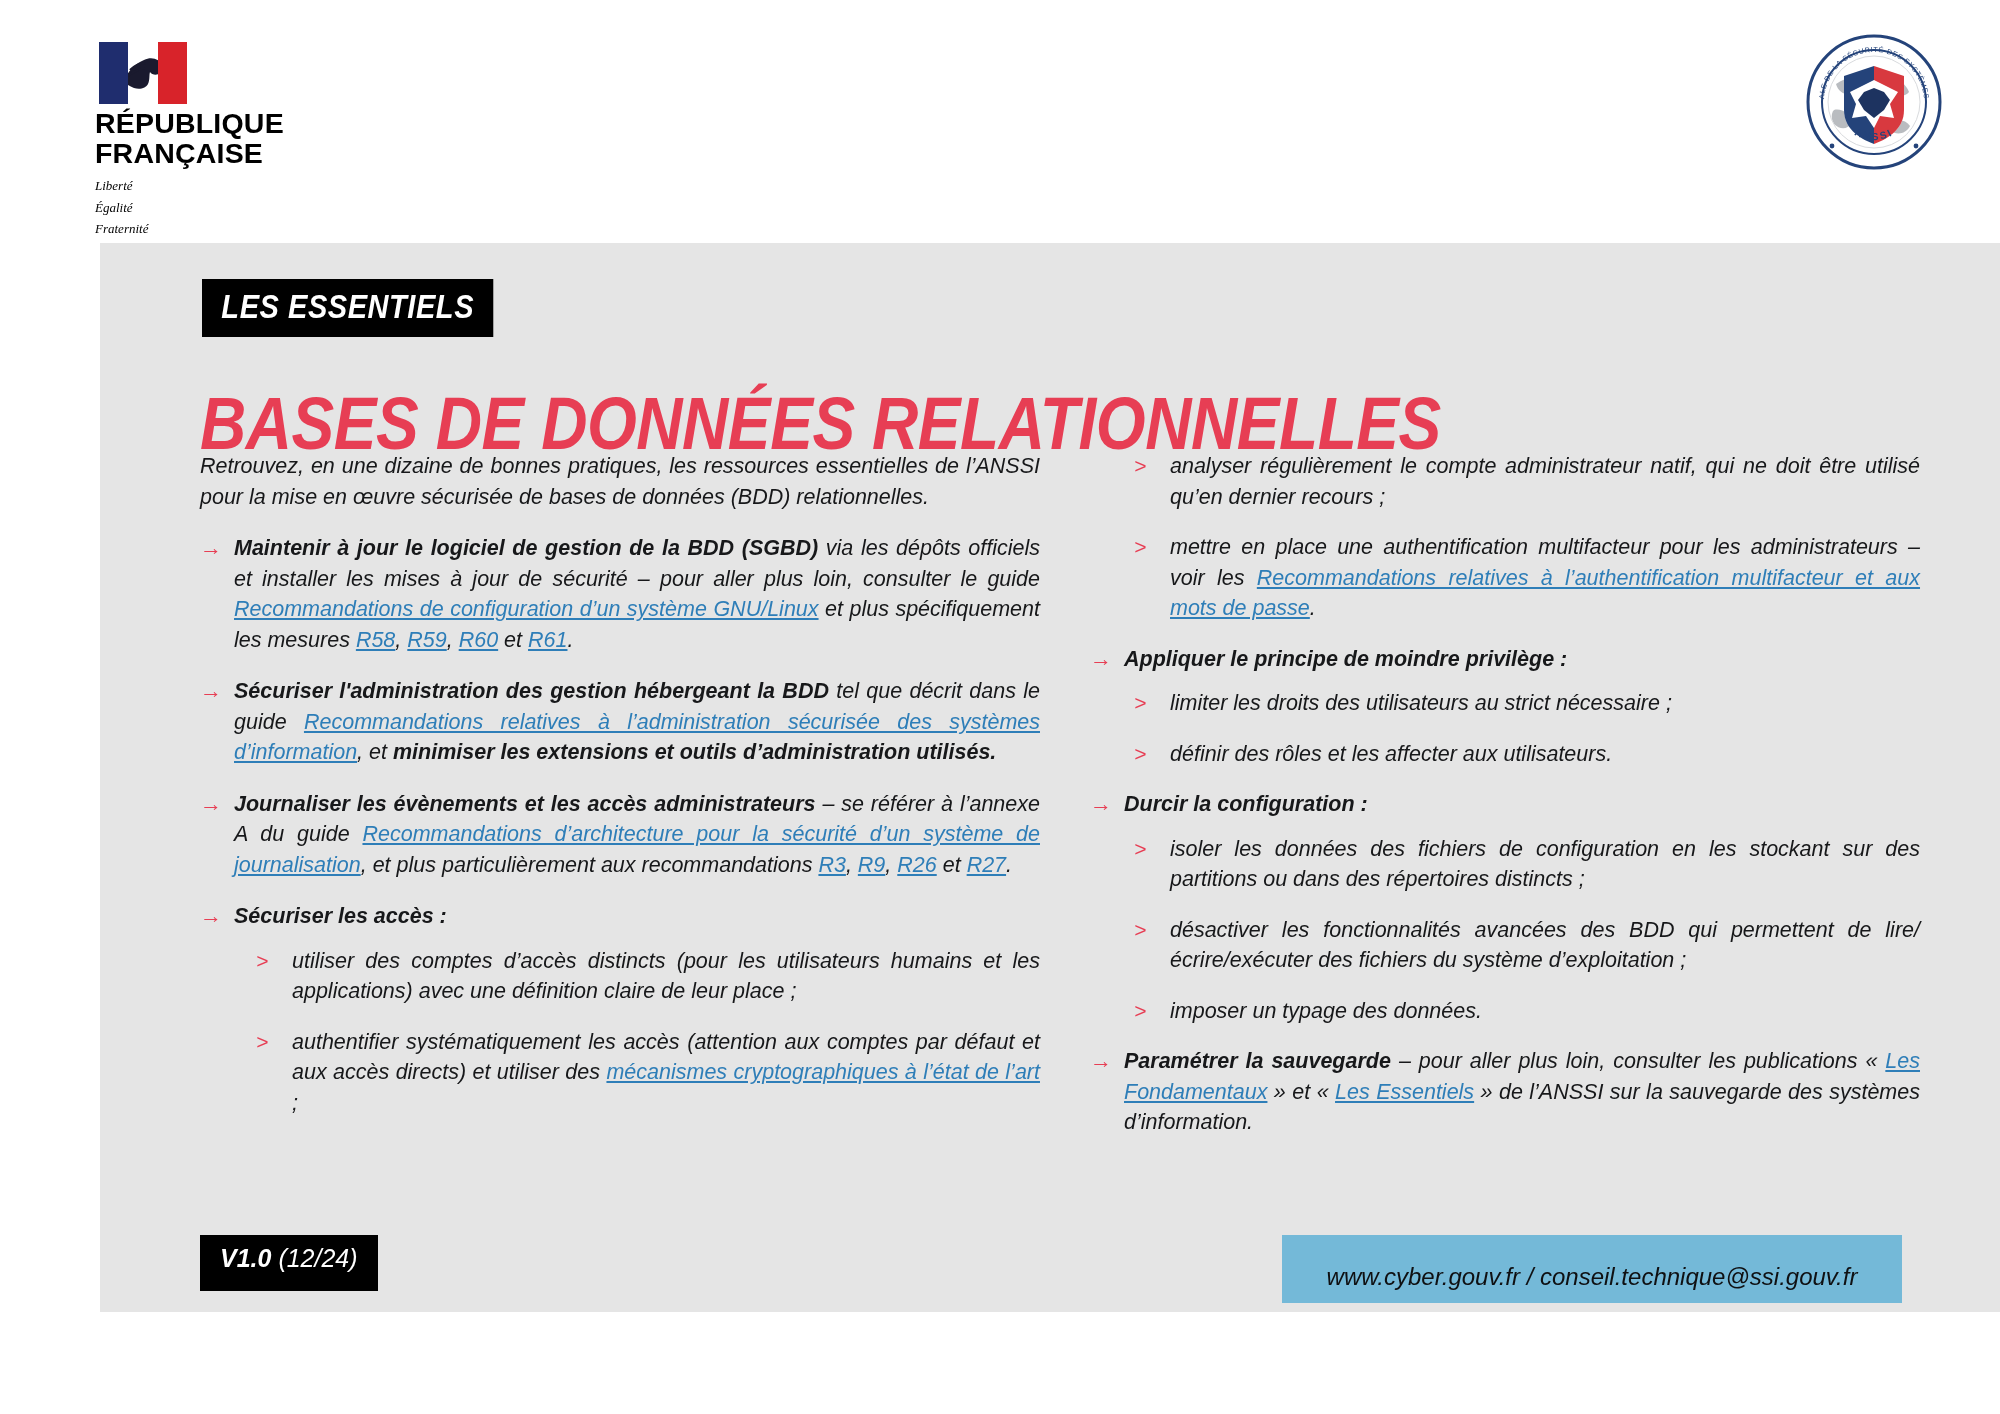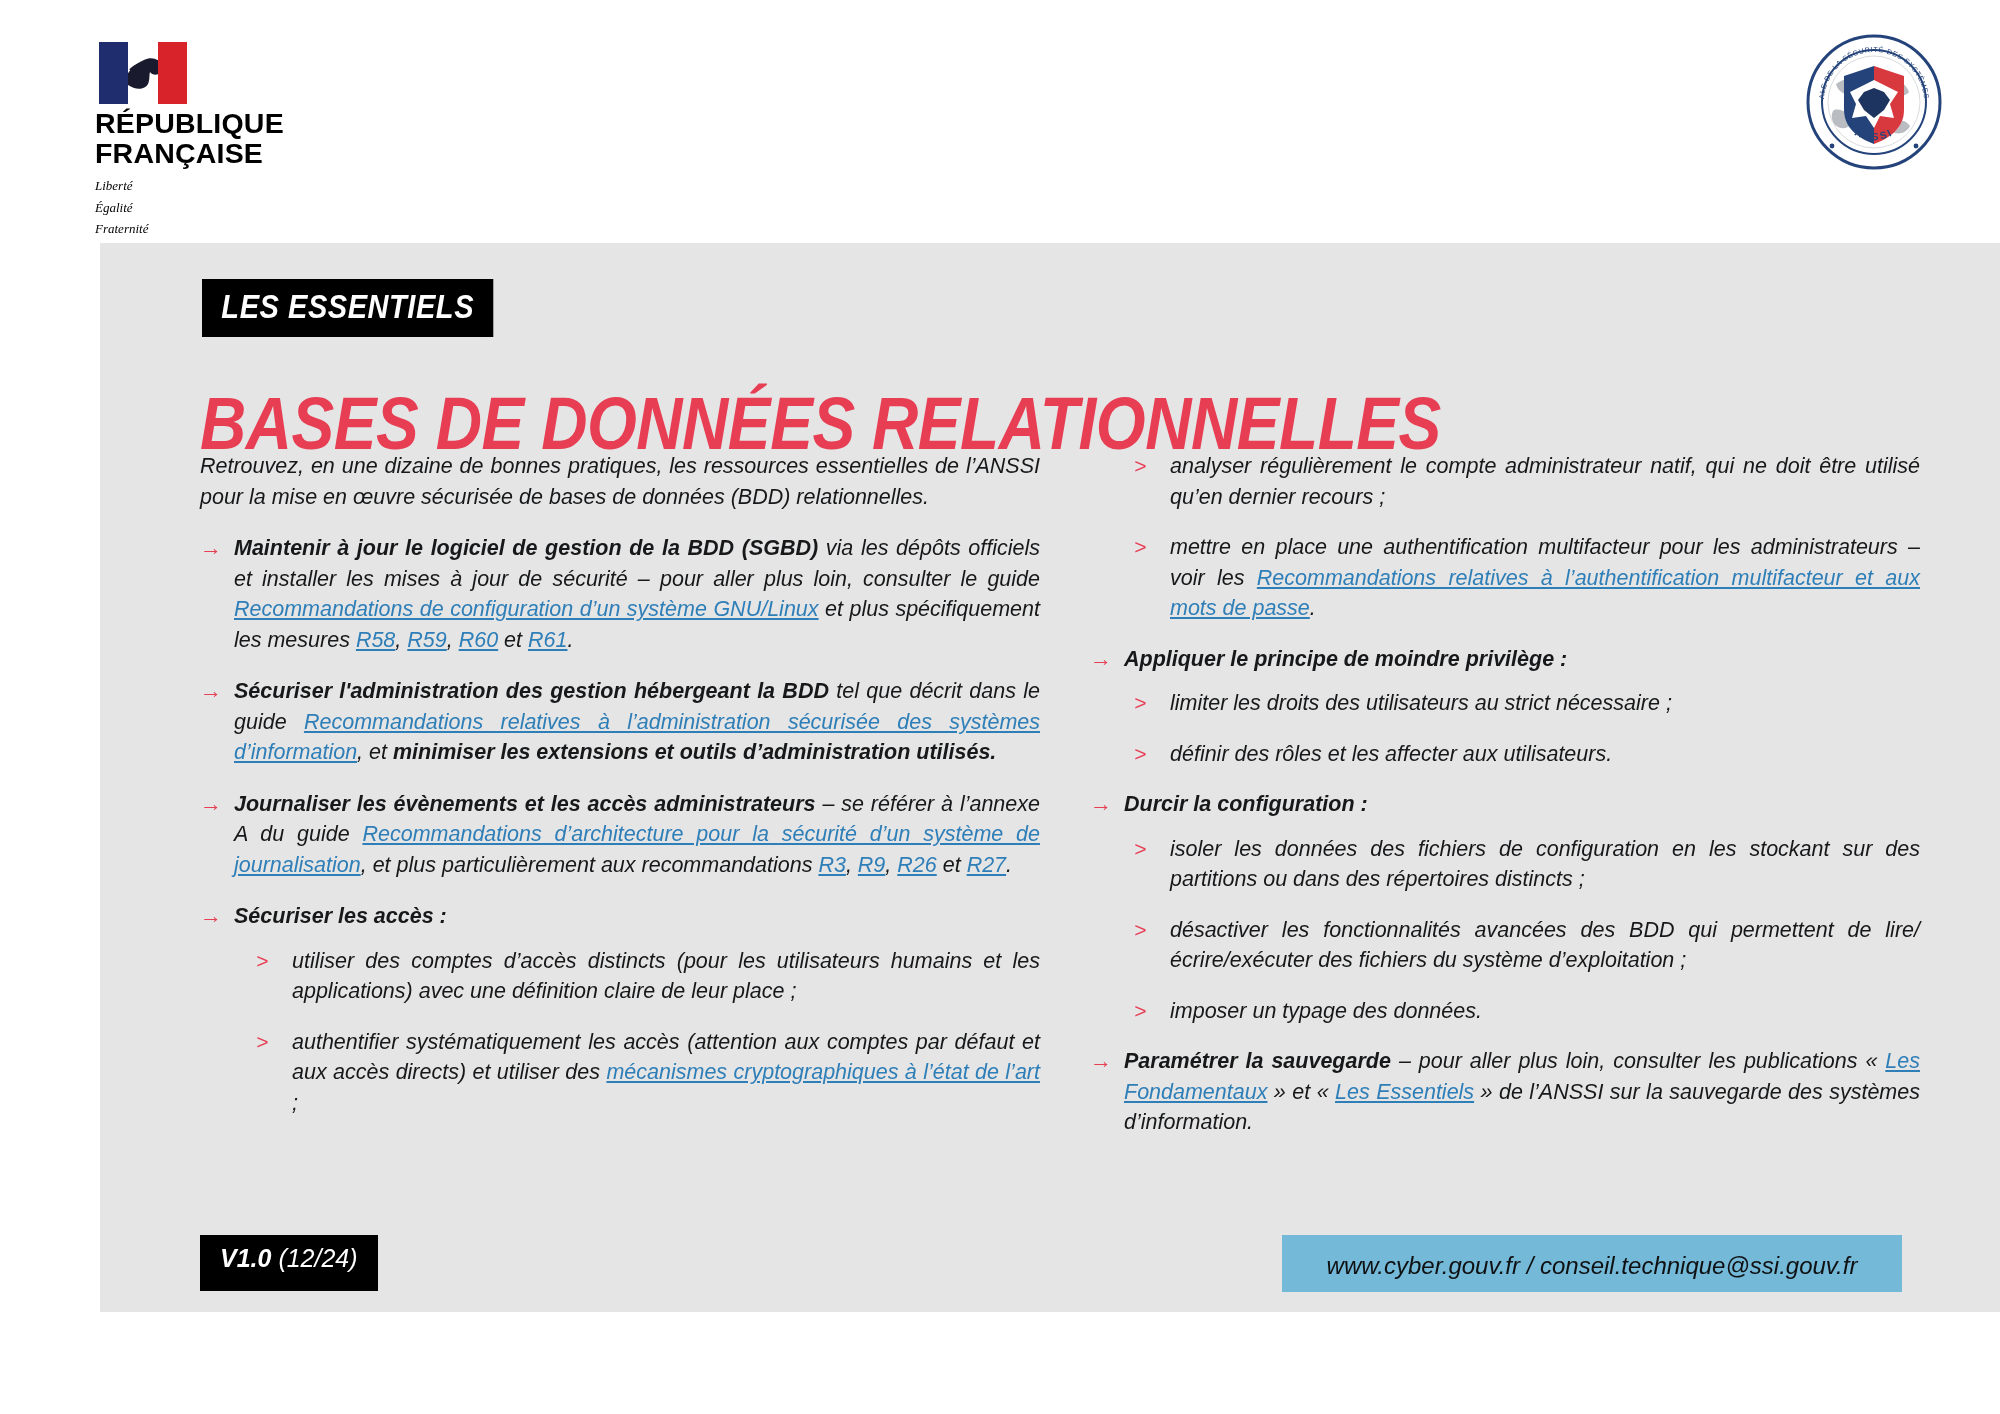--- a/index.html
+++ b/index.html
@@ -201,21 +201,21 @@
 
   .contact-badge {
     position: absolute;
     left: 1182px;
     top: 992px;
     width: 620px;
     background: #74b9d8;
     color: #0f1012;
     font-size: 24px;
     text-align: center;
-    padding: 17px 0 12px 0;
+    padding: 28px 0 12px 0;
     white-space: nowrap;
   }
 </style>
 </head>
 <body>
 
 <div class="header">
 
   <div class="marianne">
     <div class="marianne-flag">

